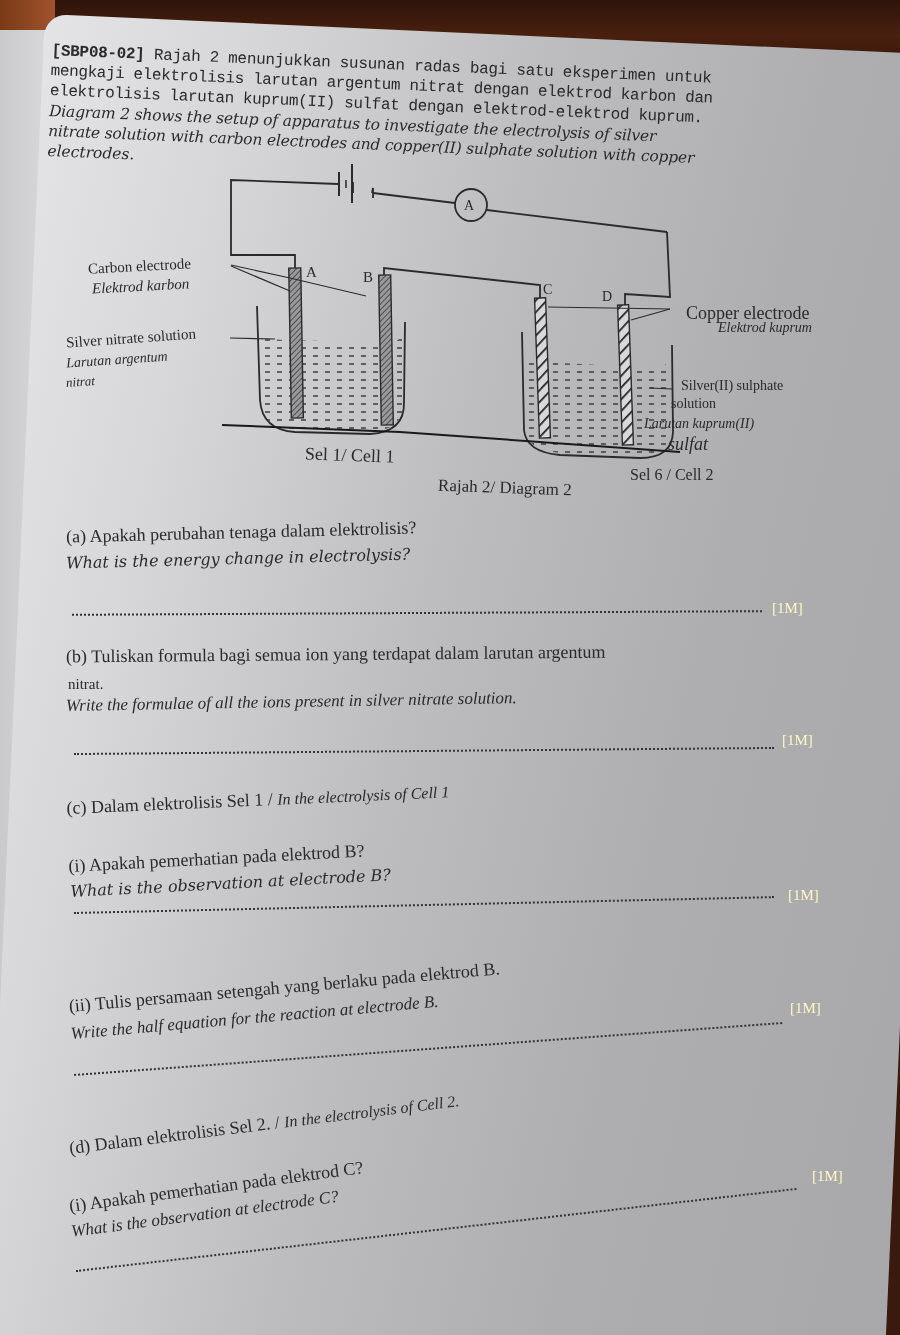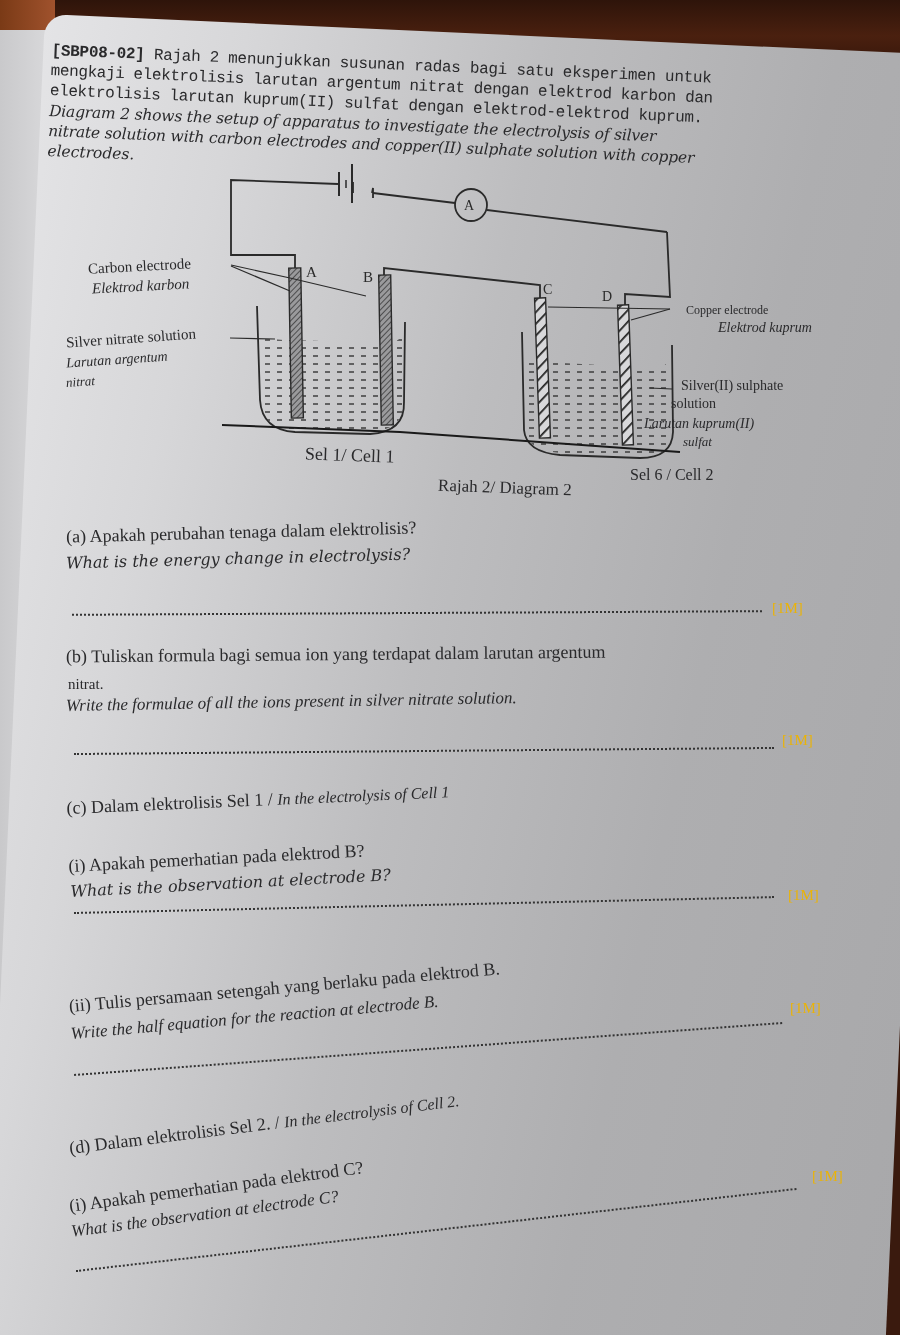--- a/index.html
+++ b/index.html
@@ -32,21 +32,21 @@
     color: #2a2a2c;
   }
   .t { position: absolute; white-space: nowrap; }
   .i { font-style: italic; }
   .serif { font-family: "DejaVu Serif", serif; }
   .lib { font-family: "Liberation Serif", serif; }
   .mono { font-family: "Liberation Mono", monospace; }
   .dots {
     position: absolute; height: 0; border-bottom: 2px dotted #333;
   }
-  .mark { position: absolute; font-family: "Liberation Serif", serif; font-size: 15px; color: #eab308; }
+  .mark { position: absolute; font-family: "Liberation Serif", serif; font-size: 15px; color: #fef9c3; }
   svg text { font-family: "Liberation Serif", serif; }
 </style>
 </head>
 <body>
 
 <div class="desk"></div>
 <div class="desk-left"></div>
 <div class="sheet-under"></div>
 <div class="paper"></div>
 
@@ -128,26 +128,26 @@
       <text x="543" y="294" font-size="14" fill="#2a2a2a">C</text>
       <text x="602" y="301" font-size="14" fill="#2a2a2a">D</text>
     </svg>
 
     <div class="t lib" style="left:88px;top:258px;font-size:15px;transform:rotate(-3deg);">Carbon electrode</div>
     <div class="t lib i" style="left:92px;top:278px;font-size:15px;transform:rotate(-3deg);">Elektrod karbon</div>
     <div class="t lib" style="left:66px;top:330px;font-size:15px;transform:rotate(-4deg);">Silver nitrate solution</div>
     <div class="t lib i" style="left:66px;top:352px;font-size:14px;transform:rotate(-4deg);">Larutan argentum</div>
     <div class="t lib i" style="left:66px;top:374px;font-size:13px;transform:rotate(-4deg);">nitrat</div>
 
-    <div class="t lib" style="left:686px;top:303px;font-size:12px;">Copper electrode</div>
+    <div class="t lib" style="left:686px;top:303px;font-size:18px;">Copper electrode</div>
     <div class="t lib i" style="left:686px;top:320px;font-size:14px;margin-left:32px;">Elektrod kuprum</div>
     <div class="t lib" style="left:681px;top:378px;font-size:14px;">Silver(II) sulphate</div>
     <div class="t lib" style="left:671px;top:396px;font-size:14px;">solution</div>
     <div class="t lib i" style="left:644px;top:416px;font-size:14px;">Larutan kuprum(II)</div>
-    <div class="t lib i" style="left:683px;top:434px;font-size:13px;">sulfat</div>
+    <div class="t lib i" style="left:668px;top:434px;font-size:18px;">sulfat</div>
 
     <div class="t lib" style="left:305px;top:445px;font-size:18px;transform:rotate(2deg);">Sel 1/ Cell 1</div>
     <div class="t lib" style="left:630px;top:466px;font-size:16px;">Sel 6 / Cell 2</div>
     <div class="t lib" style="left:438px;top:478px;font-size:17px;transform:rotate(2deg);">Rajah 2/ Diagram 2</div>
   </div>
 
   <div class="t lib" style="left:66px;top:522px;font-size:18px;transform:rotate(-1.5deg);">(a) Apakah perubahan tenaga dalam elektrolisis?</div>
   <div class="t serif i" style="left:66px;top:549px;font-size:16px;transform:rotate(-1.5deg);">What is the energy change in electrolysis?</div>
   <div class="dots" style="left:72px;top:612px;width:690px;transform:rotate(-0.3deg);"></div>
   <div class="mark" style="left:772px;top:600px;">[1M]</div>

